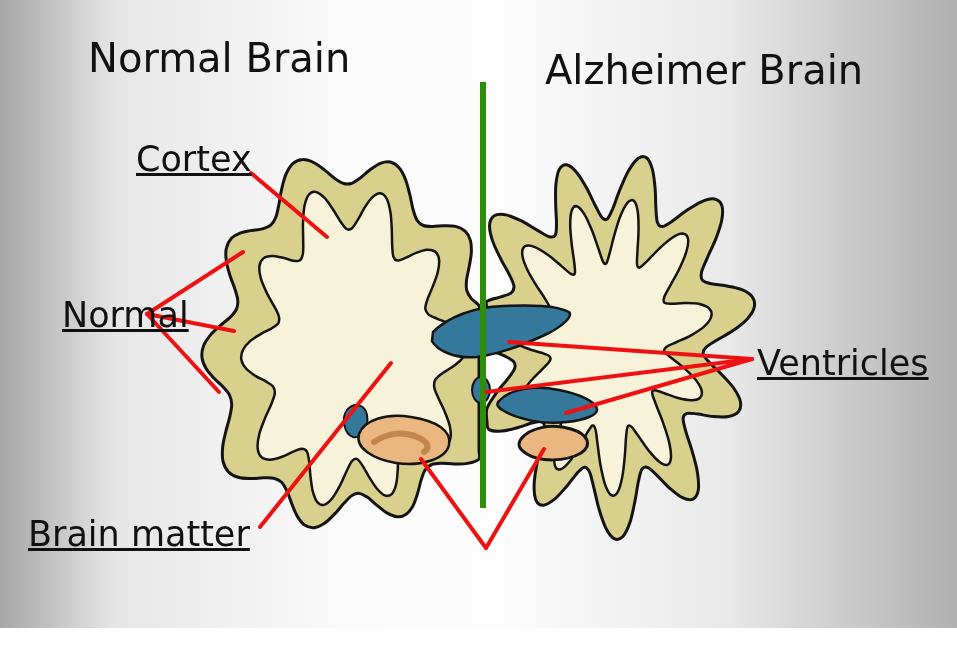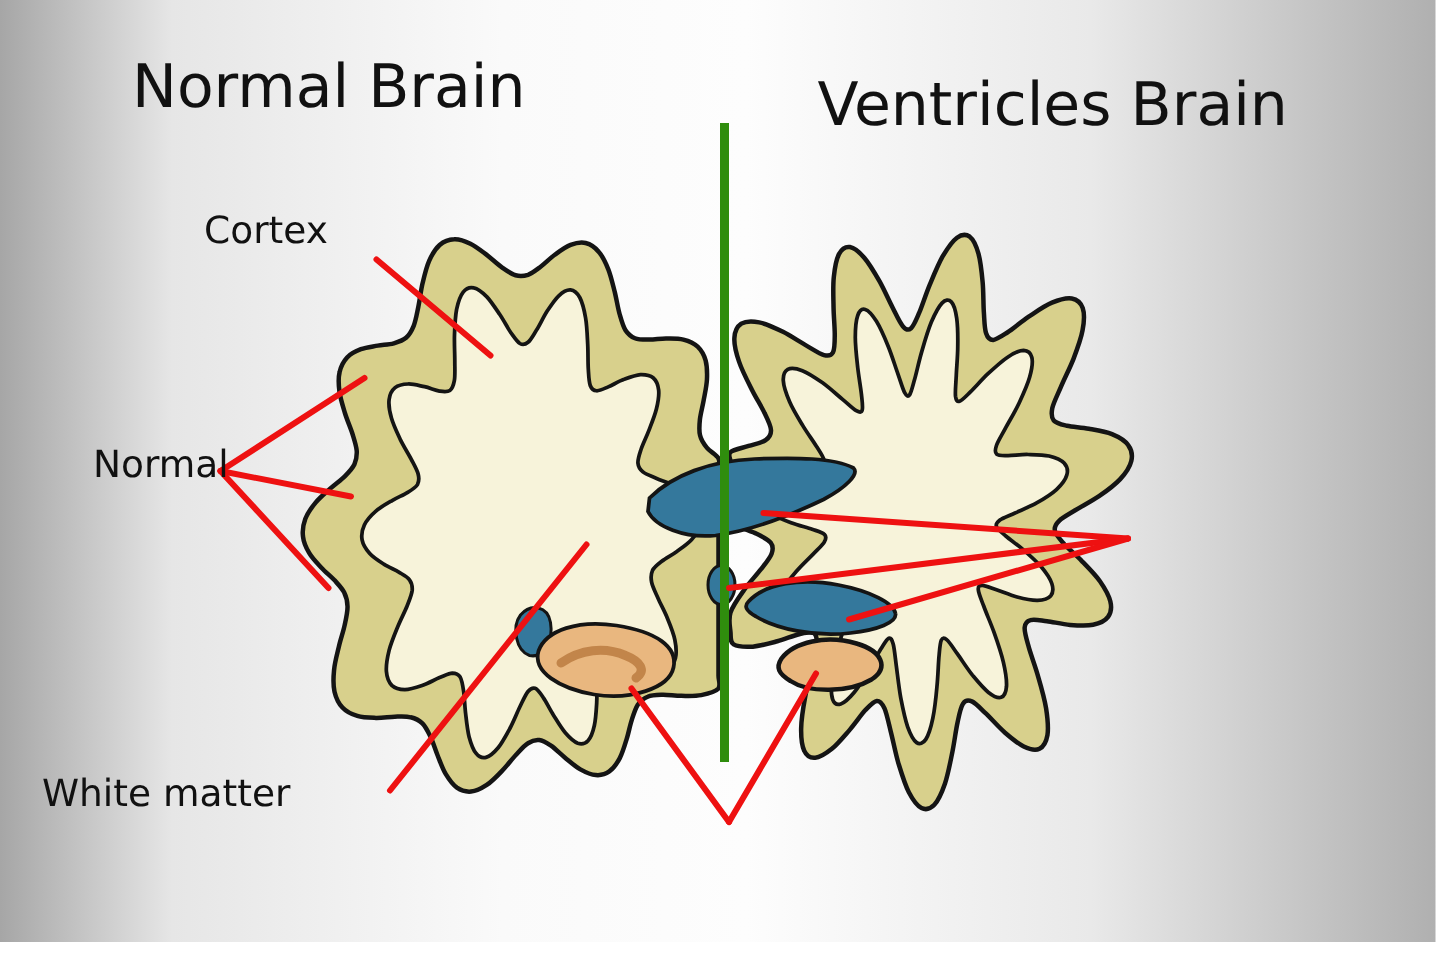--- a/index.html
+++ b/index.html
@@ -14,21 +14,21 @@
     text-align:center;
   }
   svg.diagram { position:absolute; left:0; top:0; }
   .label {
     position:absolute;
     color:#111;
     white-space:nowrap;
     line-height:1.1;
   }
   .title { font-size:40px; }
-  .anno  { font-size:25px; }
+  .anno  { font-size:35px;text-decoration:underline; }
 </style>
 </head>
 <body>
 
 <div class="stage">
 
   <svg class="diagram" width="957" height="645" viewBox="0 0 957 645">
 
     <g>
       <path id="normal-outer" stroke-width="3" stroke-linejoin="round" fill="#d8d08c" stroke="#141414" d="M 479.0 346.0 C 479.0 350.0 479.0 354.1 479.0 357.8 C 479.0 361.5 479.0 365.0 479.0 368.3 C 479.0 371.6 479.0 374.6 479.0 377.6 C 479.0 380.7 479.0 383.5 479.0 386.7 C 479.0 389.9 479.0 393.2 479.0 396.9 C 479.0 400.6 479.0 404.7 479.0 409.1 C 479.0 413.5 479.0 418.4 479.0 423.2 C 479.0 427.9 479.0 433.1 479.0 437.7 C 479.0 442.2 479.0 446.7 479.0 450.3 C 479.0 453.9 480.7 457.0 478.8 459.2 C 476.9 461.3 471.6 462.6 467.5 463.4 C 463.4 464.2 458.5 463.9 454.2 463.9 C 449.9 463.9 445.4 463.1 441.6 463.2 C 437.9 463.3 434.5 463.3 431.8 464.5 C 429.0 465.6 427.0 467.3 425.2 469.8 C 423.5 472.4 422.4 476.1 421.2 479.9 C 419.9 483.8 419.1 488.6 417.7 492.9 C 416.4 497.2 415.0 502.0 413.1 505.6 C 411.2 509.1 408.9 512.4 406.2 514.3 C 403.6 516.2 400.4 517.0 397.2 516.7 C 393.9 516.5 390.3 514.8 386.9 512.9 C 383.5 511.0 379.9 507.7 376.7 505.1 C 373.5 502.5 370.4 499.3 367.6 497.3 C 364.7 495.4 362.1 493.7 359.5 493.4 C 357.0 493.1 354.6 493.8 352.0 495.5 C 349.4 497.1 346.8 500.2 343.9 503.3 C 341.1 506.3 338.0 510.6 334.7 513.9 C 331.5 517.3 327.9 521.0 324.5 523.3 C 321.0 525.6 317.3 527.4 314.0 527.7 C 310.7 528.0 307.4 527.0 304.6 525.1 C 301.8 523.1 299.4 519.7 297.2 516.1 C 295.0 512.5 293.4 507.7 291.7 503.5 C 290.0 499.4 288.7 494.7 287.0 491.2 C 285.3 487.7 283.8 484.5 281.6 482.3 C 279.4 480.1 276.9 478.9 273.8 478.2 C 270.8 477.4 267.1 477.7 263.2 477.8 C 259.4 477.9 254.8 478.7 250.6 478.6 C 246.5 478.5 241.9 478.5 238.2 477.3 C 234.4 476.2 230.8 474.4 228.3 471.7 C 225.8 469.0 224.0 465.3 223.0 461.1 C 222.1 457.0 222.2 451.8 222.7 446.8 C 223.1 441.9 224.7 436.2 225.9 431.2 C 227.0 426.2 228.9 421.1 229.8 416.6 C 230.8 412.2 231.7 408.1 231.7 404.5 C 231.6 400.9 230.9 397.9 229.4 394.9 C 227.9 392.0 225.4 389.5 222.9 386.7 C 220.3 384.0 216.9 381.3 214.1 378.3 C 211.3 375.3 208.1 372.1 206.1 368.6 C 204.1 365.2 202.4 361.4 202.0 357.6 C 201.5 353.8 202.1 349.8 203.5 346.0 C 204.9 342.2 207.6 338.5 210.4 335.1 C 213.2 331.6 217.1 328.5 220.3 325.6 C 223.6 322.6 227.3 320.1 230.0 317.4 C 232.7 314.7 235.0 312.3 236.3 309.5 C 237.6 306.7 238.0 303.8 237.8 300.4 C 237.5 297.0 236.2 293.2 234.9 289.0 C 233.6 284.9 231.4 280.1 230.0 275.5 C 228.6 270.8 226.9 265.7 226.3 261.1 C 225.7 256.5 225.5 251.8 226.4 248.1 C 227.2 244.3 229.0 240.9 231.4 238.3 C 233.8 235.8 237.2 234.1 240.6 232.8 C 244.0 231.5 248.2 231.1 251.8 230.4 C 255.5 229.8 259.4 229.8 262.5 228.9 C 265.6 228.0 268.4 227.2 270.7 225.2 C 272.9 223.3 274.4 220.6 275.8 217.2 C 277.2 213.7 277.9 209.2 278.9 204.5 C 279.9 199.7 280.5 194.0 281.7 188.9 C 282.9 183.8 284.2 178.2 286.1 173.9 C 288.0 169.7 290.4 165.7 293.1 163.3 C 295.9 160.9 299.2 159.6 302.7 159.5 C 306.1 159.3 310.0 160.7 313.6 162.5 C 317.3 164.3 321.2 167.5 324.7 170.1 C 328.2 172.8 331.6 176.2 334.8 178.4 C 337.9 180.6 340.8 182.7 343.7 183.5 C 346.6 184.3 349.2 184.1 352.0 183.2 C 354.8 182.2 357.6 179.9 360.6 177.7 C 363.6 175.4 366.8 172.1 370.1 169.7 C 373.4 167.3 377.0 164.6 380.4 163.3 C 383.8 162.0 387.3 161.3 390.4 162.0 C 393.6 162.8 396.6 164.8 399.1 167.8 C 401.7 170.7 403.8 175.2 405.6 179.7 C 407.4 184.3 408.6 190.0 409.9 194.9 C 411.1 199.9 411.9 205.3 413.1 209.5 C 414.3 213.7 415.3 217.5 417.0 220.2 C 418.7 222.8 420.7 224.5 423.3 225.5 C 425.8 226.5 429.1 226.4 432.5 226.4 C 436.0 226.5 440.1 225.7 444.0 225.7 C 447.8 225.7 452.1 225.5 455.6 226.4 C 459.2 227.3 462.6 228.8 465.1 231.1 C 467.5 233.4 469.4 236.7 470.4 240.3 C 471.4 244.0 471.5 248.6 471.3 253.0 C 471.1 257.4 469.9 262.4 469.1 266.9 C 468.3 271.4 467.0 275.9 466.6 279.7 C 466.2 283.6 465.9 287.1 466.7 290.2 C 467.4 293.3 469.1 295.9 471.2 298.4 C 473.2 301.0 477.7 303.1 479.0 305.6 C 480.3 308.1 479.0 310.5 479.0 313.3 C 479.0 316.2 479.0 319.3 479.0 322.7 C 479.0 326.1 479.0 330.0 479.0 333.9 C 479.0 337.8 479.0 342.0 479.0 346.0 Z"></path>
@@ -67,18 +67,19 @@
       <line x1="752" y1="359" x2="566" y2="413" stroke="#ee1111"></line>
 
       <line x1="260" y1="527" x2="391" y2="363" stroke="#ee1111"></line>
 
       <line x1="486" y1="548" x2="421" y2="459" stroke="#ee1111"></line>
       <line x1="486" y1="548" x2="544" y2="449" stroke="#ee1111"></line>
     </g>
   </svg>
 
   <div class="label title" style="left:88px; top:36px">Normal Brain</div>
-  <div class="label title" style="left:545px; top:48px">Ventricles Brain</div>
+  <div class="label title" style="left:545px; top:48px">Alzheimer Brain</div>
 
   <div class="label anno" style="left:136px; top:140px">Cortex</div>
   <div class="label anno" style="left:62px; top:296px">Normal</div>
-  <div class="label anno" style="left:28px; top:515px">White matter</div>
+  <div class="label anno" style="left:757px; top:344px">Ventricles</div>
+  <div class="label anno" style="left:28px; top:515px">Brain matter</div>
 </div>
 
 </body></html>

